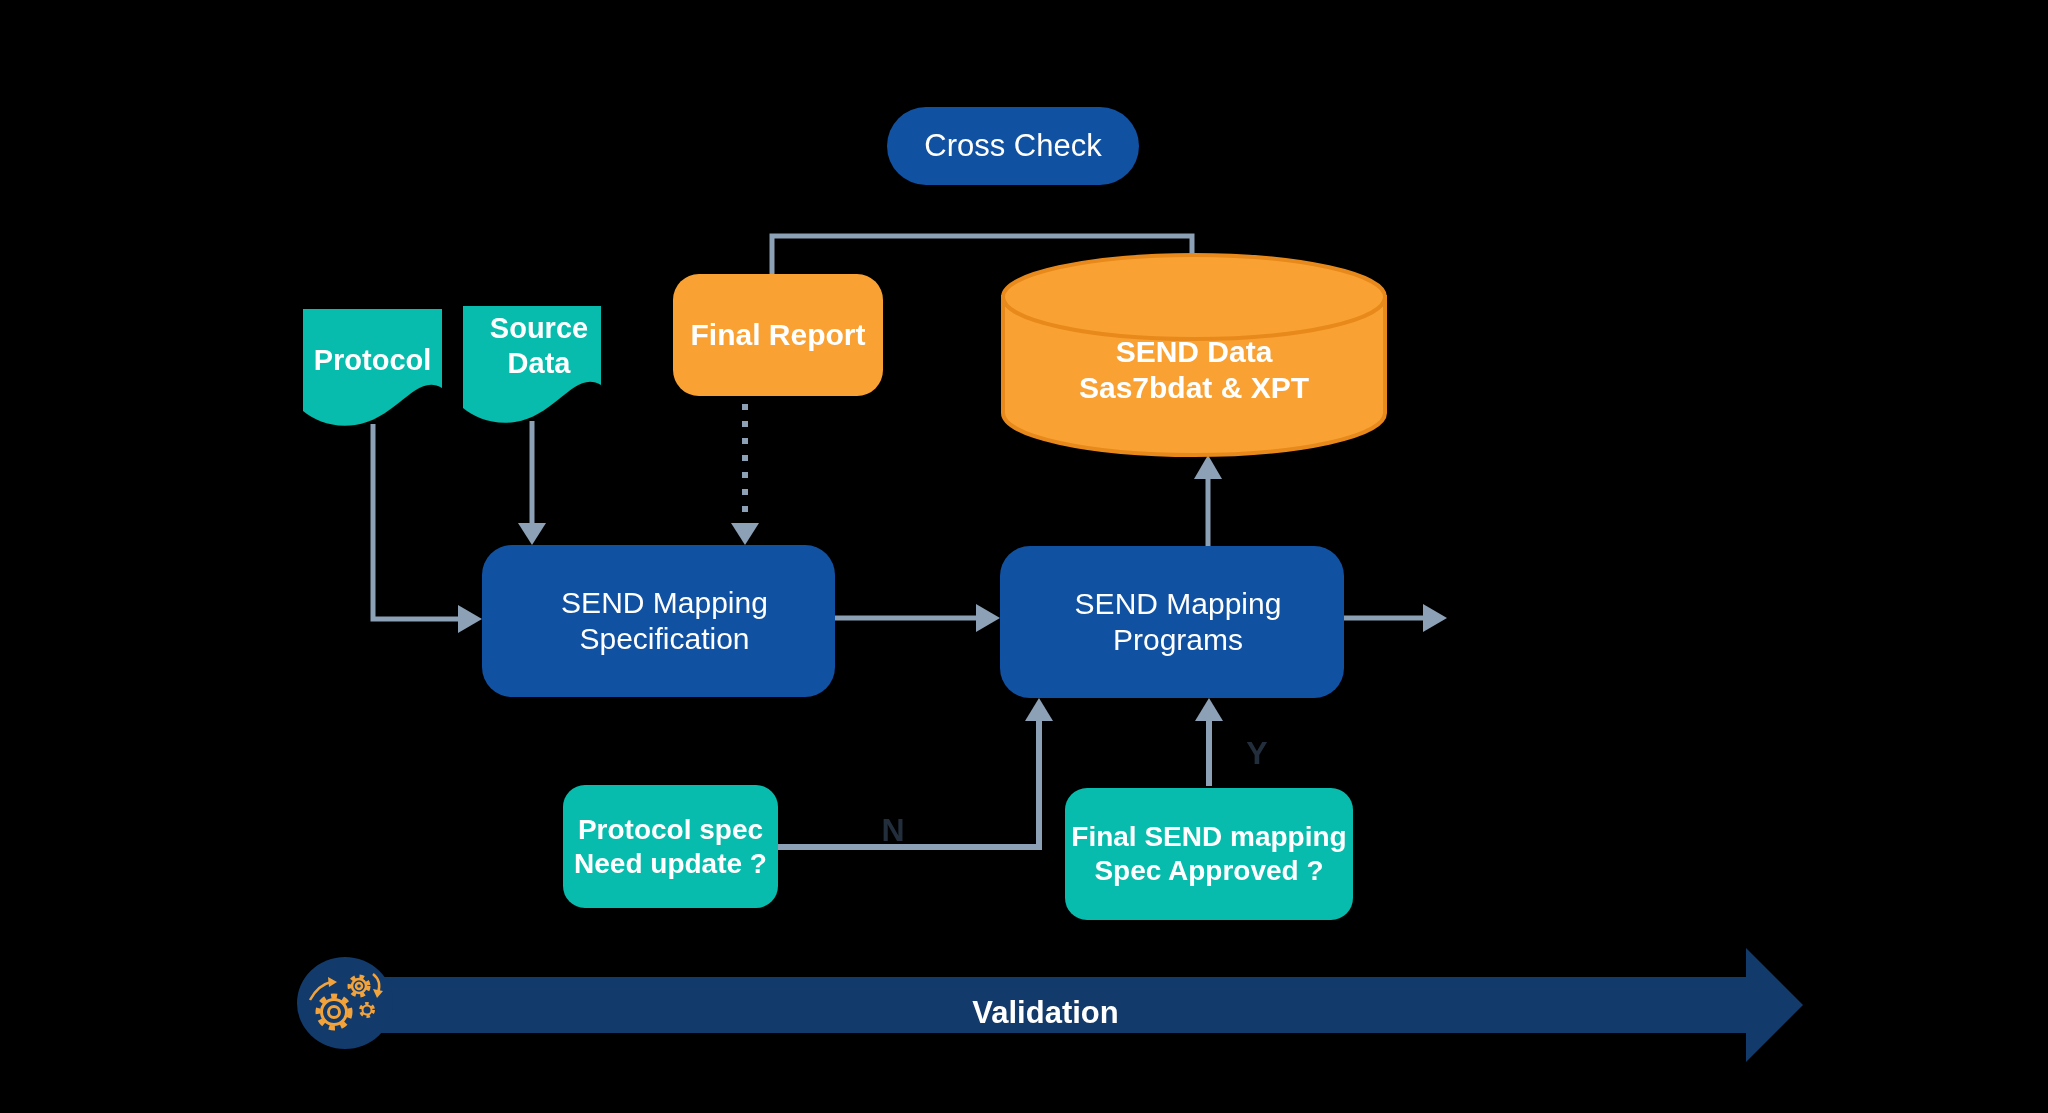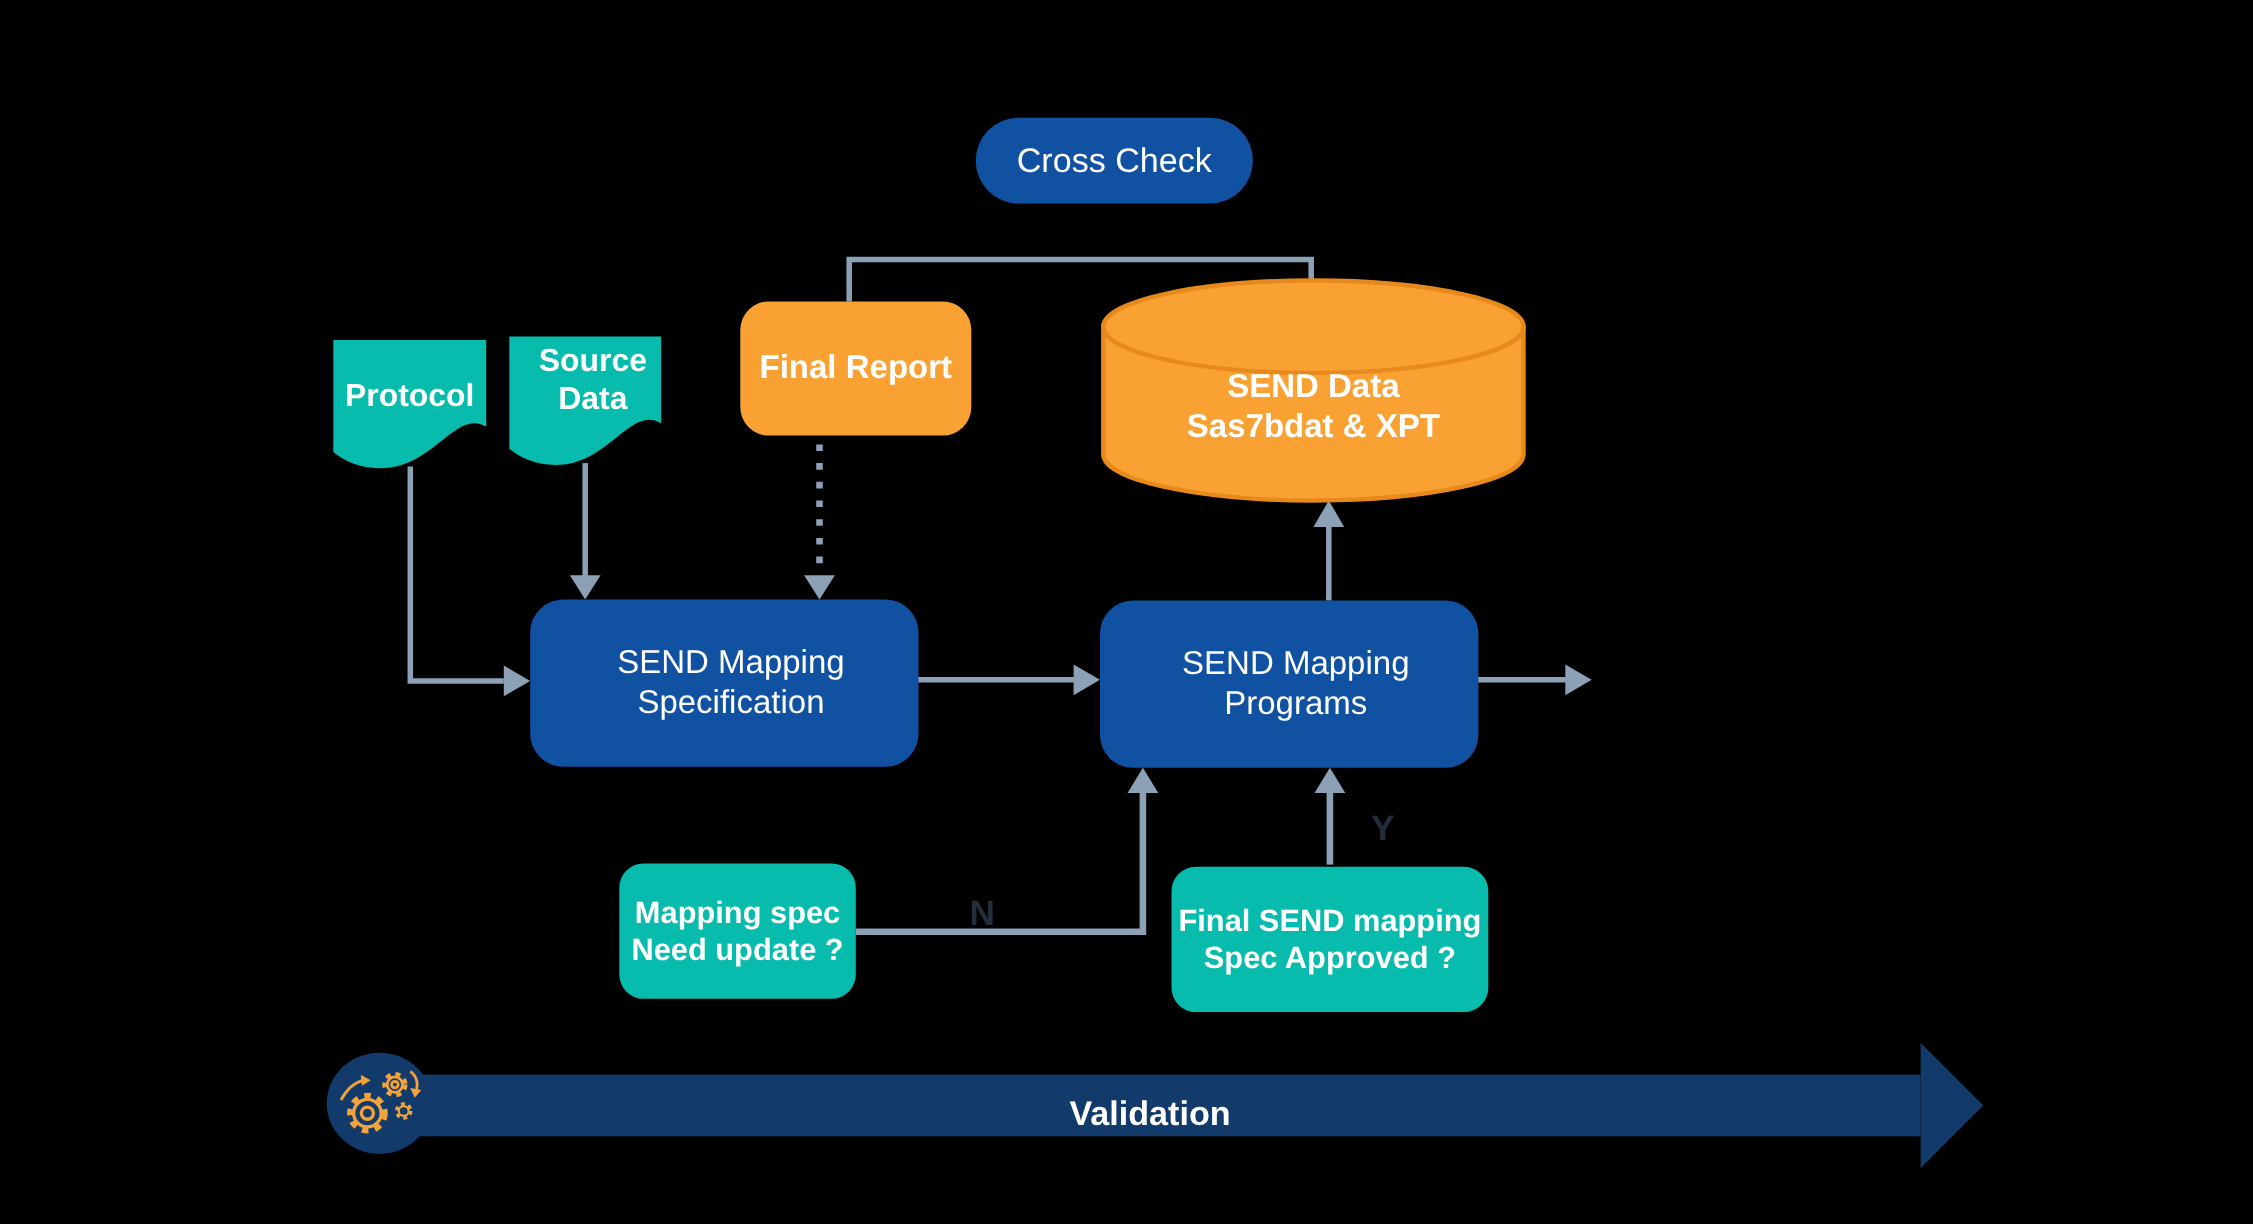--- a/index.html
+++ b/index.html
@@ -135,21 +135,21 @@
   <div class="node cyl-label" style="left:1003px;top:305px;width:382px;height:130px;">SEND Data
 Sas7bdat &amp; XPT</div>
 
   <div class="node process" style="left:482px;top:545px;width:341px;height:152px;">SEND Mapping
 Specification</div>
 
   <div class="node process" style="left:1000px;top:546px;width:332px;height:152px;">SEND Mapping
 Programs</div>
 
 
-  <div class="node decision" style="left:563px;top:785px;width:215px;height:123px;">Mapping spec
+  <div class="node decision" style="left:563px;top:785px;width:215px;height:123px;">Protocol spec
 Need update ?</div>
 
   <div class="node decision" style="left:1065px;top:788px;width:288px;height:132px;">Final SEND mapping
 Spec Approved ?</div>
 
   <div class="node edge-label" style="left:863px;top:810px;width:60px;height:40px;">N</div>
 
   <div class="node edge-label" style="left:1237px;top:733px;width:40px;height:40px;">Y</div>
 
   <div class="node banner-label" style="left:345px;top:977px;width:1401px;height:72px;">Validation</div>

